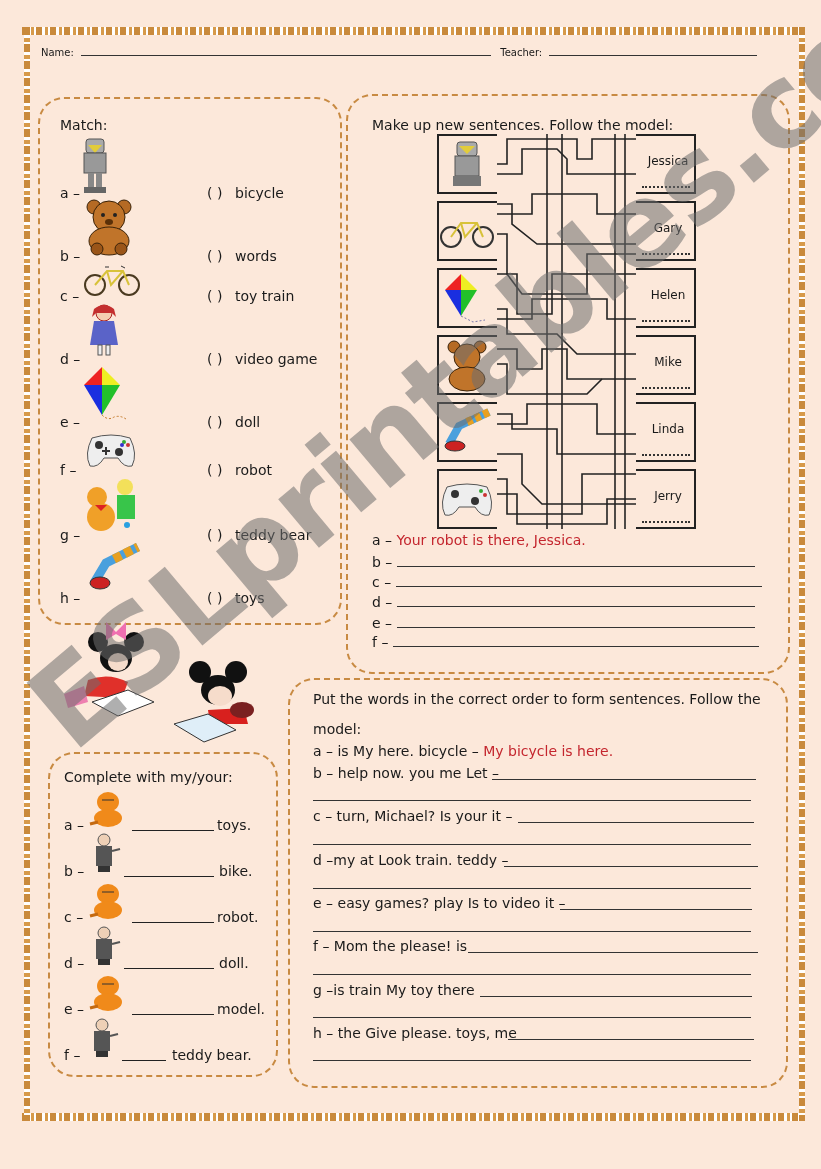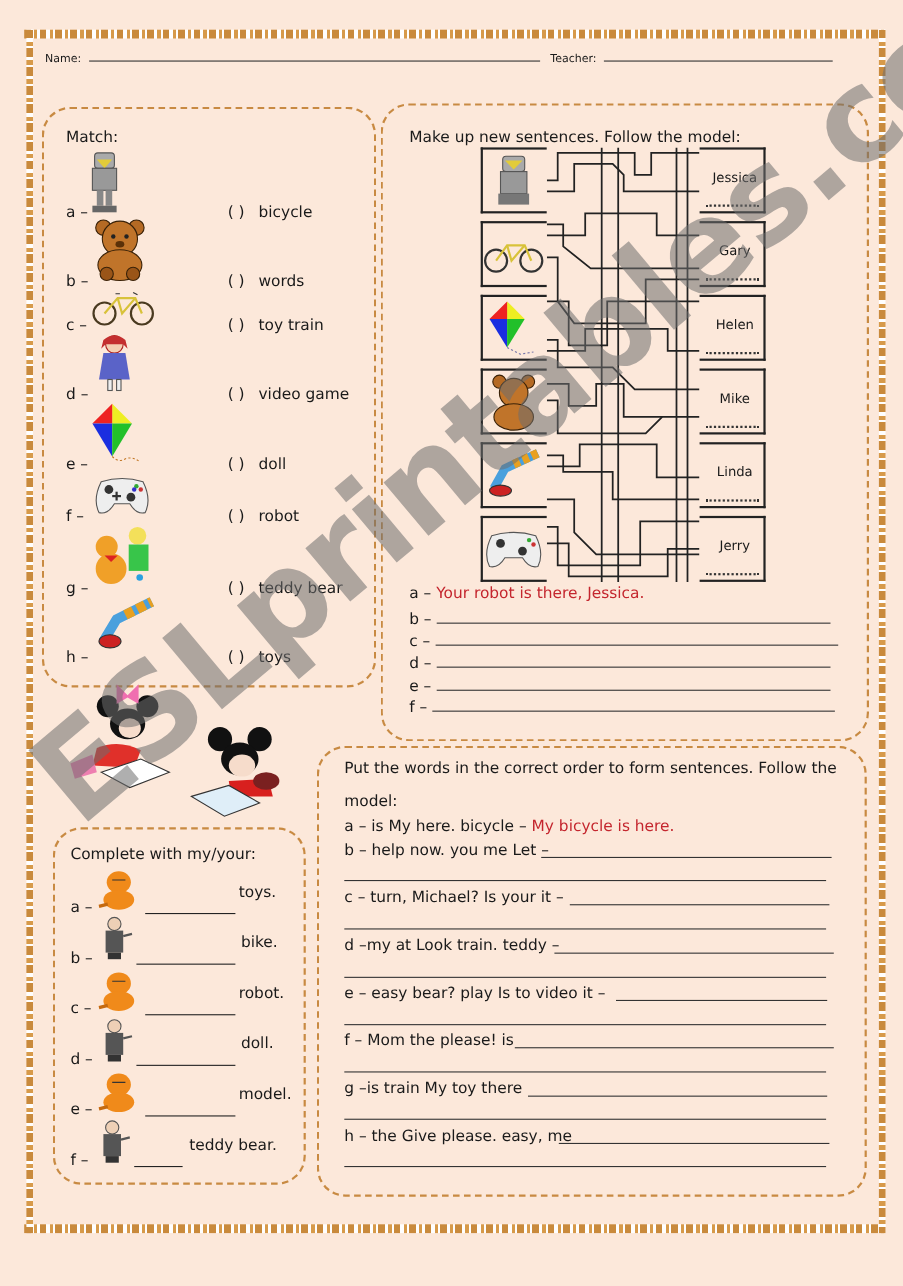--- a/index.html
+++ b/index.html
@@ -46,21 +46,21 @@
 
   .sent-line { position: absolute; left: 372px; font-size: 14px; height: 18px; white-space: nowrap; }
   .red { color: #c4262e; }
 
   
   #complete-box { left: 48px; top: 752px; width: 230px; height: 325px; }
   .complete-title { position: absolute; left: 64px; top: 769px; font-size: 14px; }
   .complete-row { position: absolute; left: 64px; font-size: 14px; height: 20px; white-space: nowrap; }
   .complete-row .letter { position: absolute; left: 0; bottom: 0; }
   .complete-row .fill { position: absolute; bottom: 2px; border-bottom: 1px solid #222; }
-  .complete-row .obj { position: absolute; bottom: 14px; }
+  .complete-row .obj { position: absolute; bottom: 0; }
 
   
   #order-box { left: 288px; top: 678px; width: 500px; height: 410px; }
   .order-text { position: absolute; left: 313px; font-size: 14px; white-space: nowrap; }
   .order-rule { position: absolute; border-bottom: 1px solid #333; height: 1px; }
 
   .watermark {
     position: absolute; left: 90px; top: 640px; font-size: 116px; font-weight: bold;
     color: rgba(110,110,110,0.55); transform: rotate(-40deg); transform-origin: left bottom;
     white-space: nowrap; letter-spacing: -2px; font-family: "DejaVu Sans", sans-serif; pointer-events: none;
@@ -419,29 +419,29 @@
 <div class="order-rule" style="left:313px;top:800px;width:438px"></div>
 
 <div class="order-text" style="top:808px">c – turn, Michael? Is your it –</div>
 <div class="order-rule" style="left:518px;top:822px;width:236px"></div>
 <div class="order-rule" style="left:313px;top:844px;width:438px"></div>
 
 <div class="order-text" style="top:852px">d –my at Look train. teddy –</div>
 <div class="order-rule" style="left:504px;top:866px;width:254px"></div>
 <div class="order-rule" style="left:313px;top:888px;width:438px"></div>
 
-<div class="order-text" style="top:895px">e – easy bear? play Is to video it –</div>
+<div class="order-text" style="top:895px">e – easy games? play Is to video it –</div>
 <div class="order-rule" style="left:560px;top:909px;width:192px"></div>
 <div class="order-rule" style="left:313px;top:931px;width:438px"></div>
 
 <div class="order-text" style="top:938px">f – Mom the please! is</div>
 <div class="order-rule" style="left:468px;top:952px;width:290px"></div>
 <div class="order-rule" style="left:313px;top:974px;width:438px"></div>
 
 <div class="order-text" style="top:982px">g –is train My toy there</div>
 <div class="order-rule" style="left:480px;top:996px;width:272px"></div>
 <div class="order-rule" style="left:313px;top:1017px;width:438px"></div>
 
-<div class="order-text" style="top:1025px">h – the Give please. easy, me</div>
+<div class="order-text" style="top:1025px">h – the Give please. toys, me</div>
 <div class="order-rule" style="left:508px;top:1039px;width:246px"></div>
 <div class="order-rule" style="left:313px;top:1060px;width:438px"></div>
 
 <div class="watermark">ESLprintables.com</div>
 
 </body></html>

